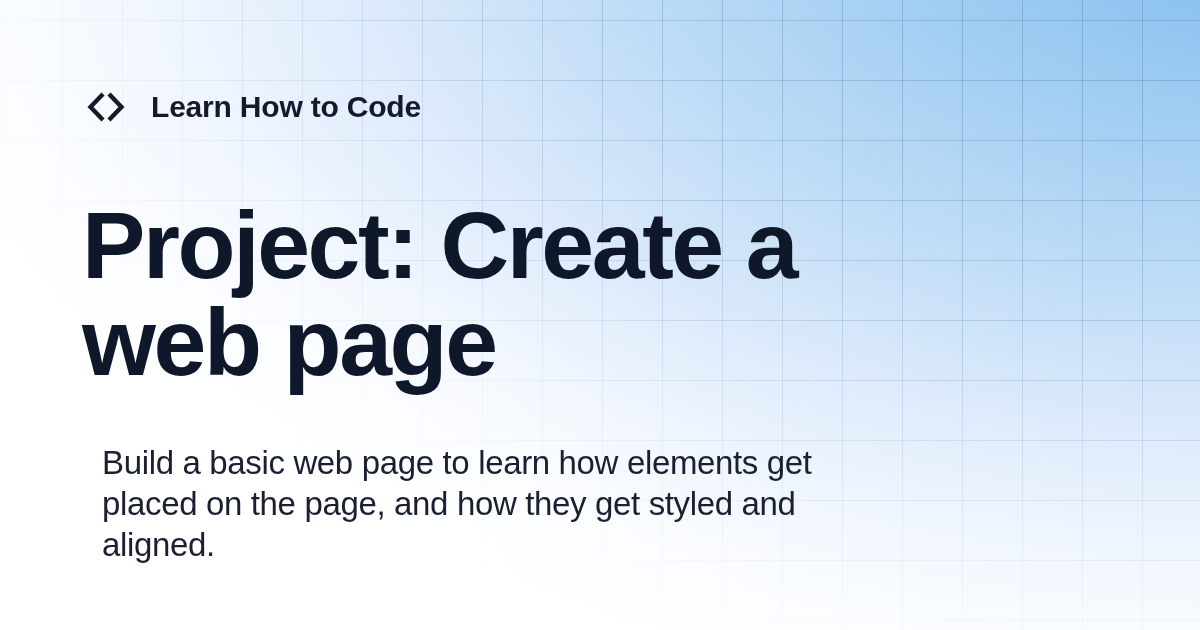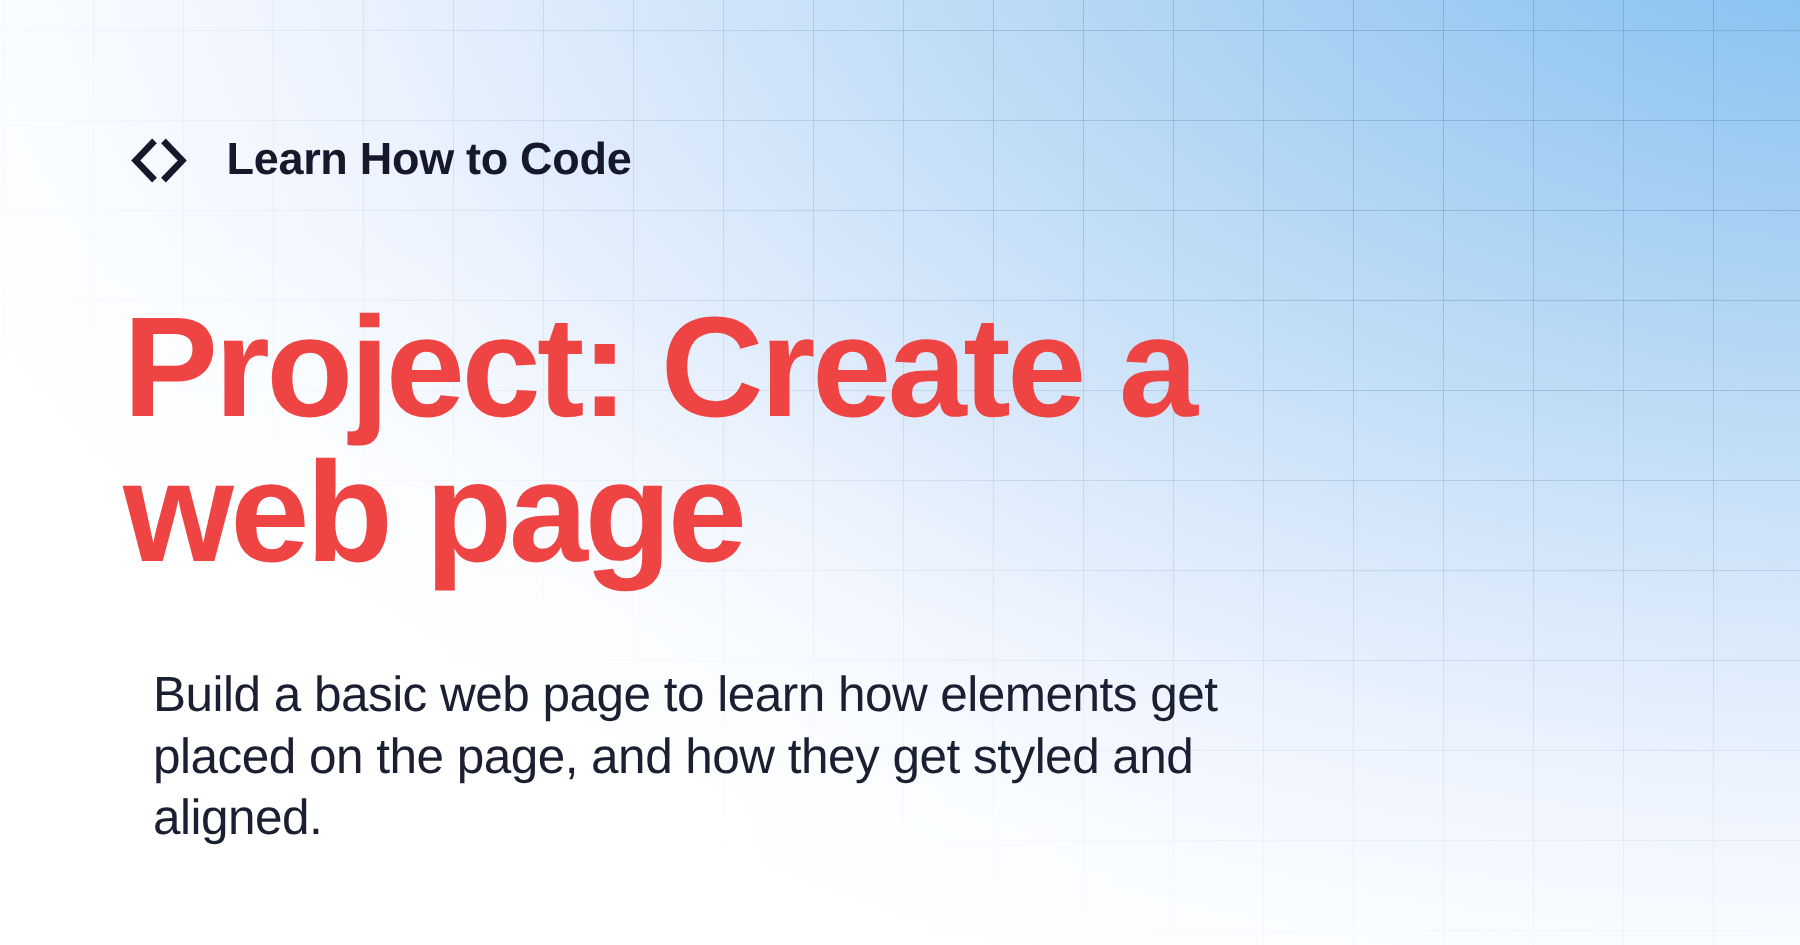--- a/index.html
+++ b/index.html
@@ -132,21 +132,21 @@
   .headline {
     position: absolute;
     left: 82px;
     top: 197px;
     width: 900px;
     margin: 0;
     font-size: 95px;
     font-weight: bold;
     line-height: 97px;
     letter-spacing: -2.4px;
-    color: #ef4444;
+    color: #0f172a;
   }
 
   .description {
     position: absolute;
     left: 84px;
     top: 424px;
     width: 790px;
     margin: 18px;
     font-size: 33px;
     font-weight: normal;

